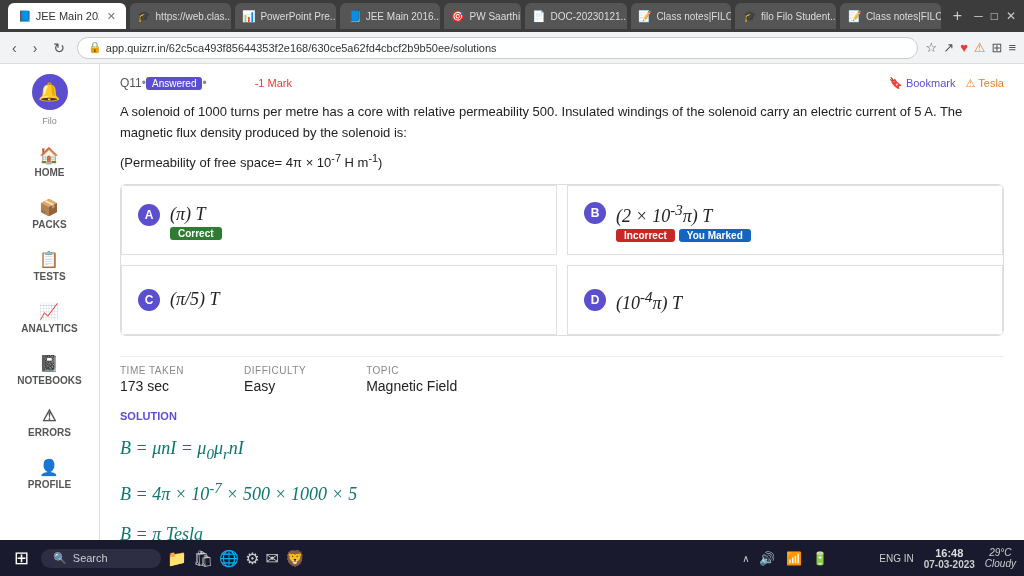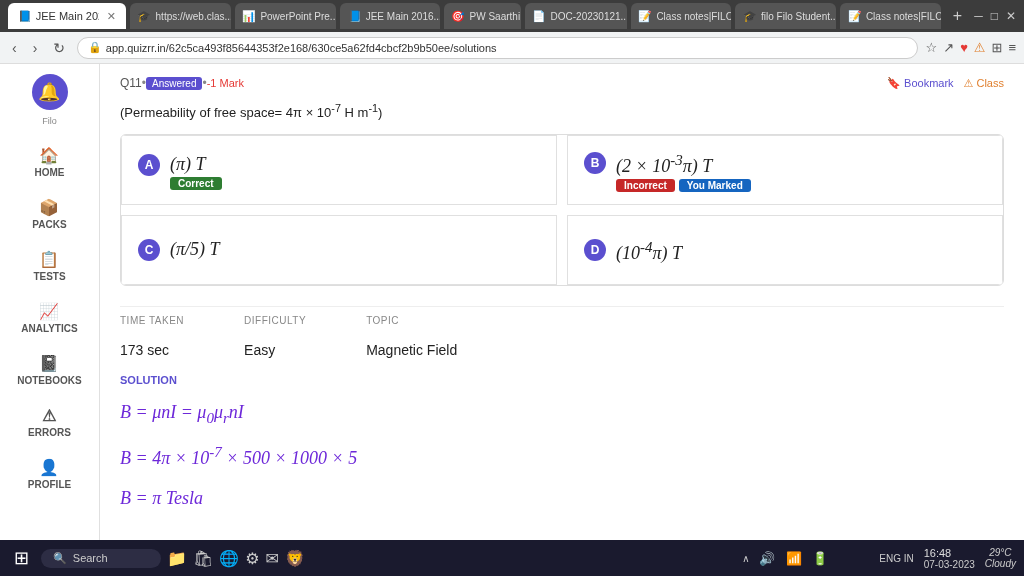--- a/index.html
+++ b/index.html
@@ -30,48 +30,48 @@
     .sidebar-item .icon { font-size: 16px; }
 
     
     .content { flex: 1; overflow-y: auto; background: #fff; padding: 12px 20px; }
 
     
     .q-header { display: flex; align-items: center; justify-content: space-between; margin-bottom: 12px; }
     .q-meta { display: flex; align-items: center; font-size: 12px; justify-content: flex-end; }
     .q-num { color: #555; }
     .answered-badge { background: #5b4fcf; color: white; border-radius: 3px; padding: 1px 6px; font-size: 10px; }
-    .mark-badge { color: #e53935; font-size: 11px; }
+    .mark-badge { color: #e53935; font-size: 11px; margin-left: 48px; }
     .q-actions { display: flex; gap: 10px; }
     .bookmark-btn, .report-btn { font-size: 11px; color: #5b4fcf; cursor: pointer; border: none; background: none; display: flex; align-items: center; gap: 3px; }
     .report-btn { color: #e08030; }
 
     
     .question-text { font-size: 13px; color: #222; line-height: 1.6; margin-bottom: 8px; }
     .permeability { font-size: 13px; color: #222; margin-bottom: 14px; }
 
     
     .options-grid { display: grid; grid-template-columns: 1fr 1fr; gap: 10px; margin-bottom: 20px; border: 1px solid #ddd; border-radius: 6px; overflow: hidden; }
     .option { border: 1px solid #e0e0e0; padding: 16px 16px 12px 16px; display: flex; flex-direction: column; gap: 6px; background: #fff; min-height: 70px; justify-content: center; }
     .option-label { width: 22px; height: 22px; border-radius: 50%; background: #5b4fcf; color: white; display: flex; align-items: center; justify-content: center; font-size: 12px; font-weight: bold; margin-bottom: 4px; }
     .option-text { font-size: 15px; color: #222; }
     .badge-row { display: flex; gap: 4px; margin-top: 2px; }
     .correct-badge { background: #2e7d32; color: white; border-radius: 3px; padding: 1px 8px; font-size: 10px; font-weight: bold; }
     .incorrect-badge { background: #c62828; color: white; border-radius: 3px; padding: 1px 8px; font-size: 10px; font-weight: bold; }
     .youmarked-badge { background: #1565c0; color: white; border-radius: 3px; padding: 1px 8px; font-size: 10px; font-weight: bold; }
 
     
     .stats-row { display: flex; gap: 60px; margin-bottom: 16px; padding-top: 8px; border-top: 1px solid #eee; }
-    .stat-block { display: flex; flex-direction: column; gap: 16px; }
+    .stat-block { display: flex; flex-direction: column; gap: 2px; }
     .stat-label { font-size: 10px; color: #888; text-transform: uppercase; letter-spacing: 0.5px; }
     .stat-value { font-size: 14px; color: #222; font-weight: 500; }
 
     
     .solution-label { font-size: 11px; color: #5b4fcf; font-weight: bold; text-transform: uppercase; margin-bottom: 8px; }
-    .solution-body { font-size: 14px; color: #6d28d9; line-height: 2; }
+    .solution-body { font-size: 14px; color: #0f766e; line-height: 2; }
     .solution-line { display: block; margin-bottom: 4px; }
 
     
     .taskbar { background: #1a1a2e; height: 36px; display: flex; align-items: center; padding: 0 8px; gap: 6px; }
     .taskbar-start { background: none; border: none; color: white; font-size: 18px; cursor: pointer; padding: 2px 6px; }
     .taskbar-search { background: #2d2d44; border: none; border-radius: 14px; color: #ccc; padding: 3px 12px; font-size: 11px; display: flex; align-items: center; gap: 6px; width: 120px; }
     .taskbar-icons { display: flex; gap: 10px; margin-left: auto; align-items: center; color: #ccc; font-size: 12px; }
 
     
     .math { font-style: italic; font-family: 'Times New Roman', serif; font-size: 18px; }
@@ -190,25 +190,26 @@
         <span style="color:#888;">•</span>
         <span class="mark-badge">-1 Mark</span>
       </div>
       <div class="q-actions">
         <button class="bookmark-btn">
           <span>🔖</span>
           <span>Bookmark</span>
         </button>
         <button class="report-btn">
           <span>⚠</span>
-          <span>Class</span>
+          <span>Tesla</span>
         </button>
       </div>
     </div>
 
+    <div class="question-text">A solenoid of 1000 turns per metre has a core with relative permeability 500. Insulated windings of the solenoid carry an electric current of 5 A. The magnetic flux density produced by the solenoid is:</div>
     <div class="permeability">
       (Permeability of free space= 4π × 10<sup>-7</sup> H m<sup>-1</sup>)
     </div>
 
     <div class="options-grid">
 
       <div class="option">
         <div style="display:flex;align-items:flex-start;gap:10px;">
           <div class="option-label">A</div>
           <div>
@@ -293,21 +294,21 @@
   <span style="color:#e57;font-size:16px;">🦁</span>
   <div class="taskbar-icons">
     <span style="font-size:10px;">∧</span>
     <span style="font-size:13px;">🔊</span>
     <span style="font-size:13px;">📶</span>
     <span style="font-size:13px;">🔋</span>
     <div style="font-size:10px;color:#ccc;text-align:center;margin-left:41px;">
       <div>ENG
 IN</div>
     </div>
-    <div style="text-align:left;">
+    <div style="text-align:center;font-weight:bold;">
       <div style="color:#ddd;font-size:11px;">16:48</div>
       <div style="color:#ccc;font-size:10px;">07-03-2023</div>
     </div>
     <div style="font-size:10px;color:#ccc;text-align:center;font-style:italic;">
       <div>29°C<br>Cloudy</div>
     </div>
   </div>
 </div>
 
 </body></html>

